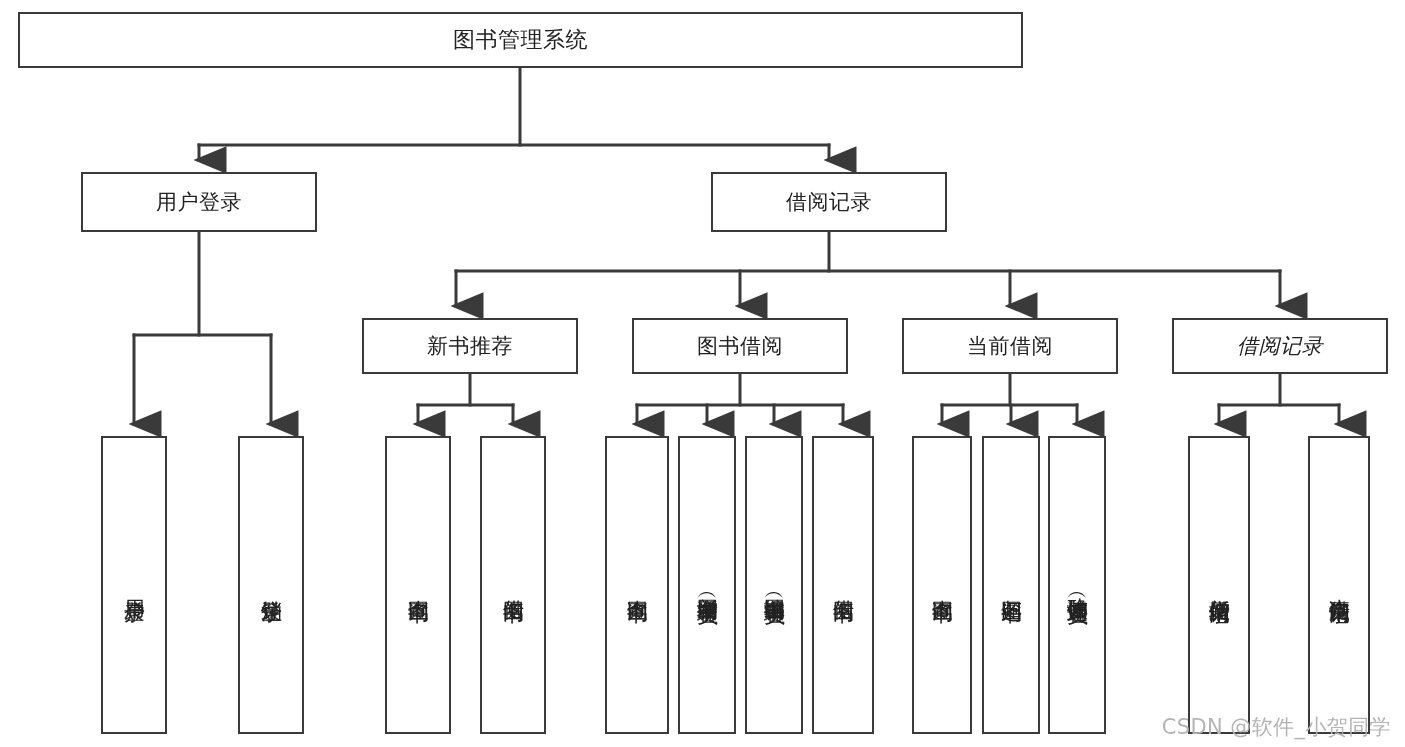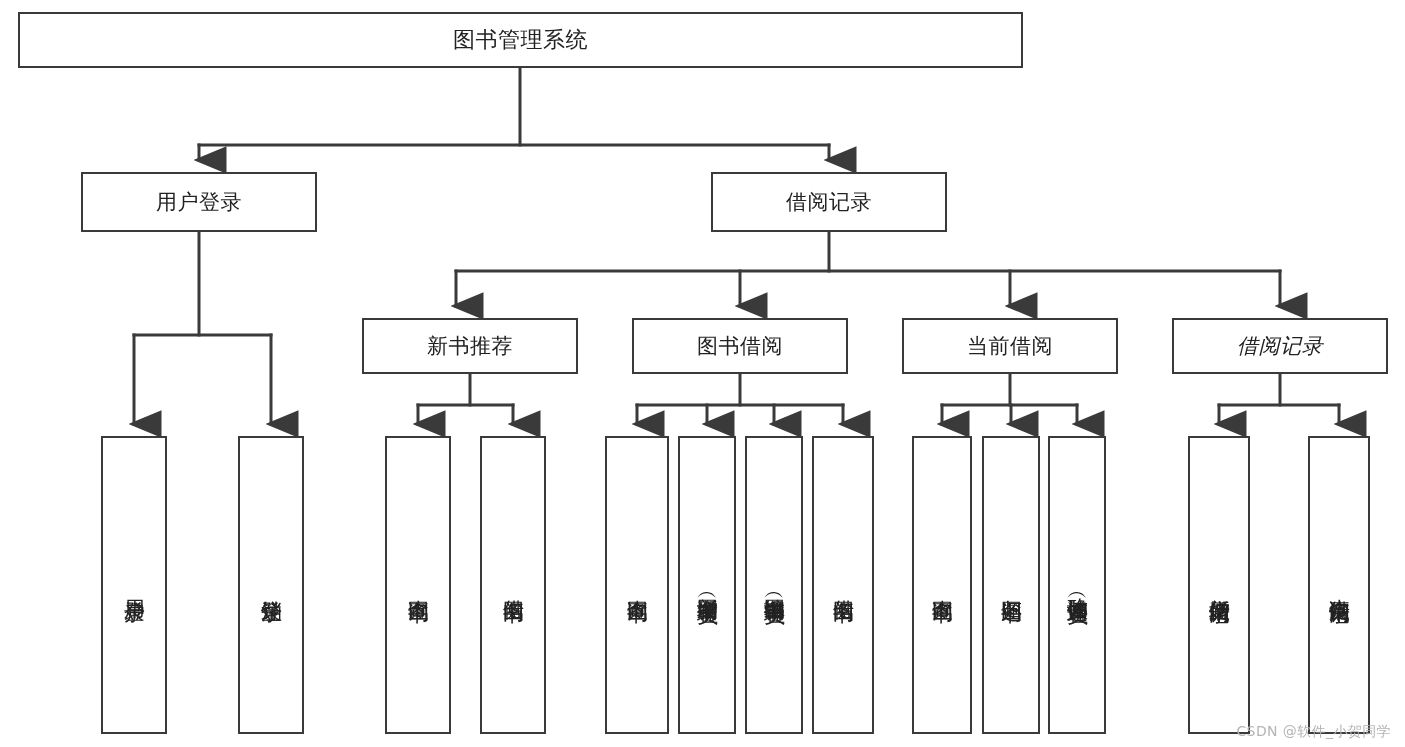--- a/index.html
+++ b/index.html
@@ -54,21 +54,21 @@
     letter-spacing: 1px;
     padding: 4px 0;
     align-items: center;
     justify-content: center;
     text-align: center;
   }
   .watermark {
     position: absolute;
     right: 14px;
     bottom: 6px;
-    font-size: 14px;
+    font-size: 21px;
     color: #b4b4b4;
     letter-spacing: 0.4px;
     white-space: nowrap;
     z-index: 5;
   }
 </style>
 </head>
 <body>
 
 <div id="canvas">

